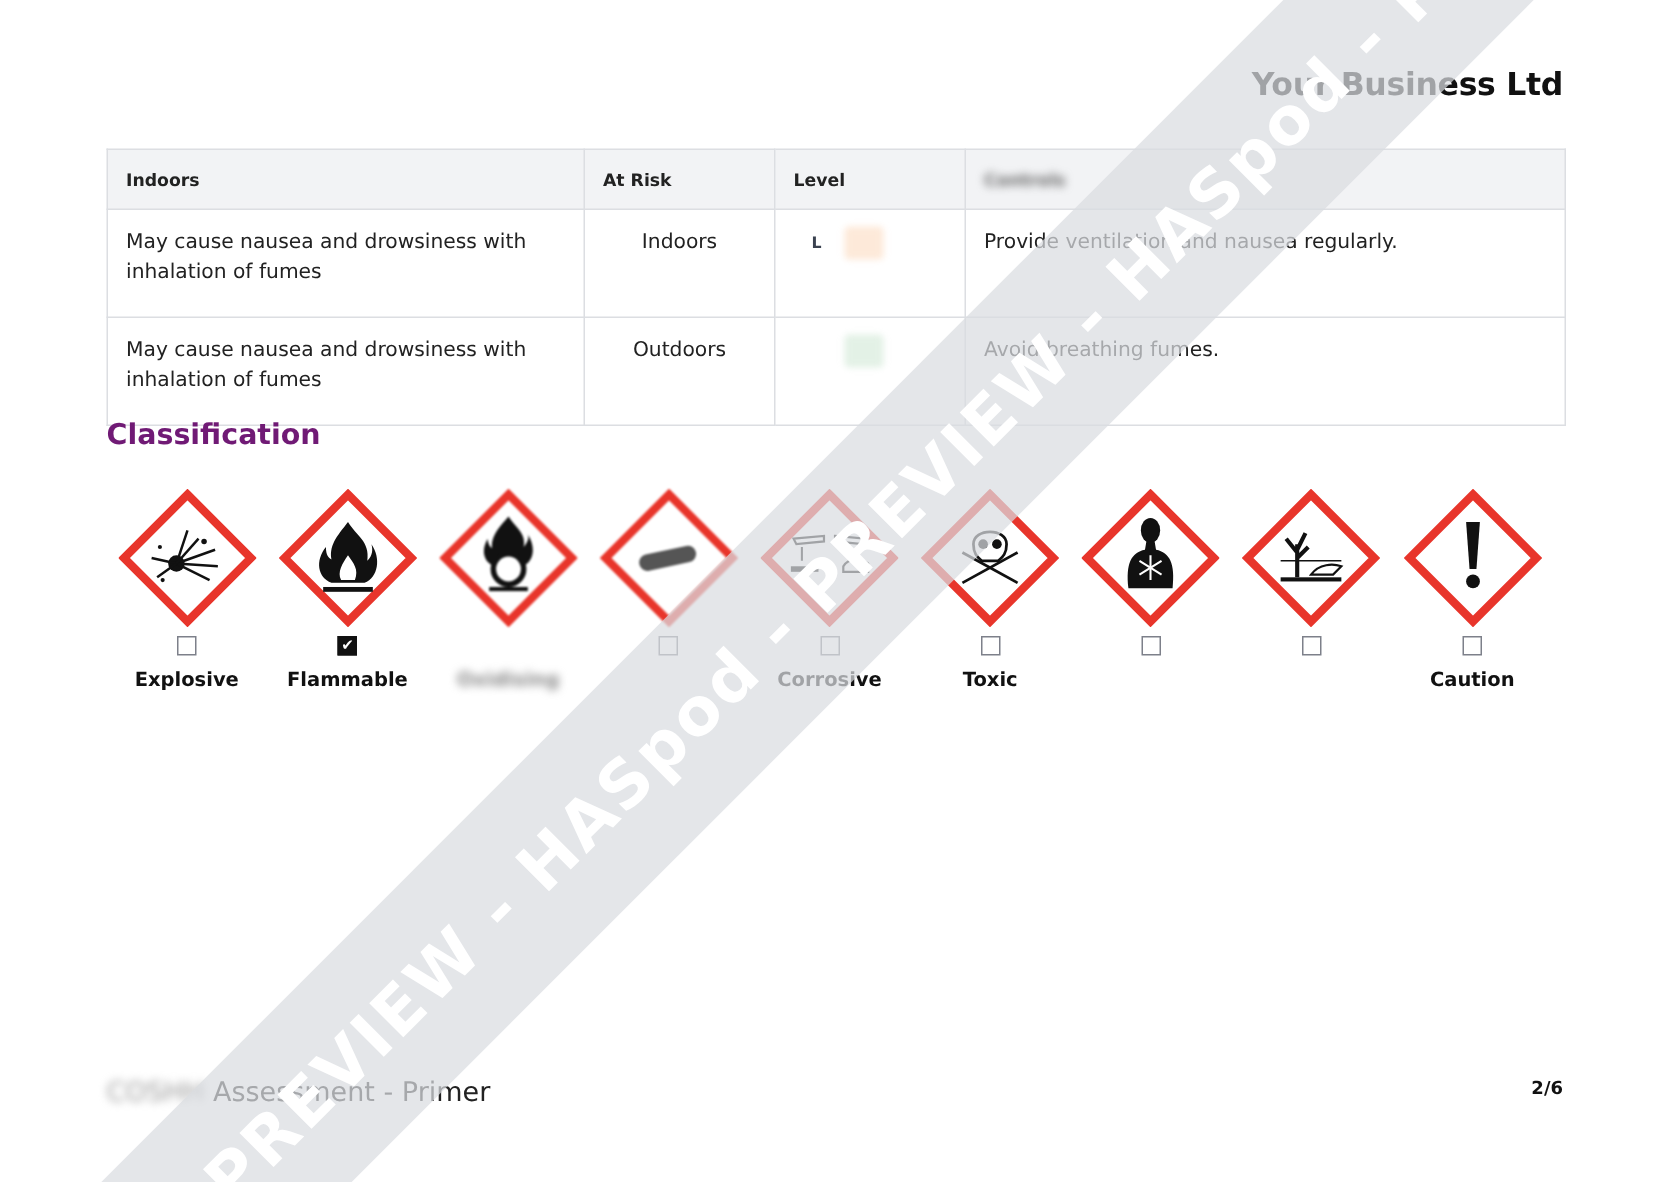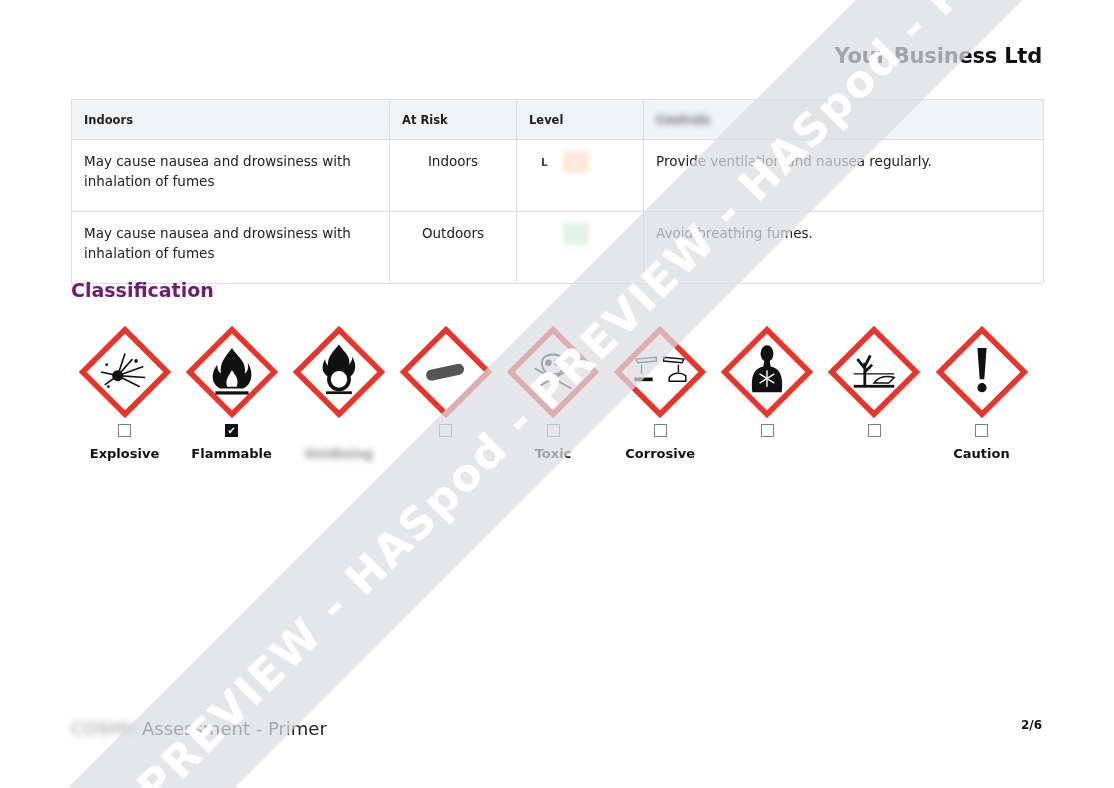--- a/index.html
+++ b/index.html
@@ -171,53 +171,53 @@
         <rect x="28" y="44" width="42" height="12" rx="6" fill="#555" transform="rotate(-12 50 50)"></rect>
         </svg>
     </div>
     <div class="cb"></div>
   </div>
 
   <div class="pic">
     <div class="dia">
       <svg viewBox="0 0 100 100">
           <polygon points="50,4 96,50 50,96 4,50" fill="#fff" stroke="#e8352b" stroke-width="6"></polygon>
+        <path d="M24 36 L46 34 L46 38 L26 40 Z" fill="none" stroke="#111" stroke-width="1.6"></path>
+        <path d="M54 34 L76 36 L74 40 L54 38 Z" fill="none" stroke="#111" stroke-width="1.6"></path>
+        <line x1="30" y1="42" x2="30" y2="52" stroke="#111" stroke-width="1.5"></line>
+          <line x1="70" y1="42" x2="70" y2="50" stroke="#111" stroke-width="1.5"></line>
+        <rect x="22" y="56" width="20" height="4" fill="#111"></rect>
+        <path d="M60 56 C64 50 72 50 78 54 L78 60 L60 60 Z" fill="none" stroke="#111" stroke-width="1.6"></path>
+        </svg>
+    </div>
+    <div class="cb"></div>
+    <div class="plabel">Corrosive</div>
+  </div>
+
+  <div class="pic">
+    <div class="dia">
+      <svg viewBox="0 0 100 100">
+          <polygon points="50,4 96,50 50,96 4,50" fill="#fff" stroke="#e8352b" stroke-width="6"></polygon>
         <g stroke="#111" stroke-width="2" fill="#fff">
           <line x1="30" y1="46" x2="70" y2="68"></line>
             <line x1="70" y1="46" x2="30" y2="68"></line>
           <path d="M38 40 C38 28 62 28 62 40 C62 48 58 50 56 52 L44 52 C42 50 38 48 38 40 Z"></path>
           </g>
         <circle cx="45" cy="40" r="3.5" fill="#111"></circle>
           <circle cx="55" cy="40" r="3.5" fill="#111"></circle>
         </svg>
     </div>
     <div class="cb"></div>
     <div class="plabel">Toxic</div>
   </div>
 
   <div class="pic">
     <div class="dia">
       <svg viewBox="0 0 100 100">
           <polygon points="50,4 96,50 50,96 4,50" fill="#fff" stroke="#e8352b" stroke-width="6"></polygon>
-        <path d="M24 36 L46 34 L46 38 L26 40 Z" fill="none" stroke="#111" stroke-width="1.6"></path>
-        <path d="M54 34 L76 36 L74 40 L54 38 Z" fill="none" stroke="#111" stroke-width="1.6"></path>
-        <line x1="30" y1="42" x2="30" y2="52" stroke="#111" stroke-width="1.5"></line>
-          <line x1="70" y1="42" x2="70" y2="50" stroke="#111" stroke-width="1.5"></line>
-        <rect x="22" y="56" width="20" height="4" fill="#111"></rect>
-        <path d="M60 56 C64 50 72 50 78 54 L78 60 L60 60 Z" fill="none" stroke="#111" stroke-width="1.6"></path>
-        </svg>
-    </div>
-    <div class="cb"></div>
-    <div class="plabel">Corrosive</div>
-  </div>
-
-  <div class="pic">
-    <div class="dia">
-      <svg viewBox="0 0 100 100">
-          <polygon points="50,4 96,50 50,96 4,50" fill="#fff" stroke="#e8352b" stroke-width="6"></polygon>
         <ellipse cx="50" cy="30" rx="7" ry="9" fill="#111"></ellipse>
         <path d="M47 38 L53 38 L54 44 C64 46 68 54 66 72 L34 72 C32 54 36 46 46 44 Z" fill="#111"></path>
         <g stroke="#fff" stroke-width="1.5">
             <line x1="50" y1="48" x2="50" y2="66"></line>
             <line x1="42" y1="52" x2="58" y2="62"></line>
             <line x1="58" y1="52" x2="42" y2="62"></line>
           </g>
         </svg>
     </div>
     <div class="cb"></div>

